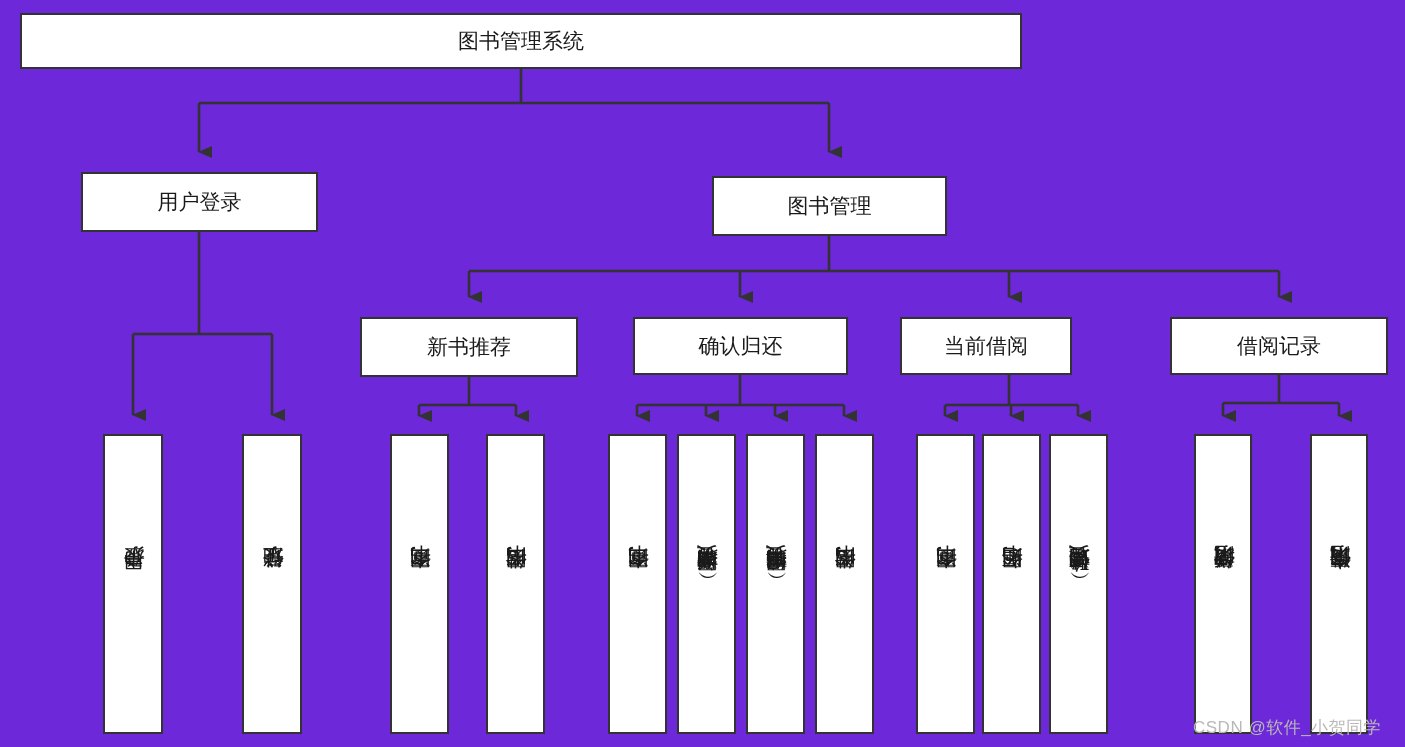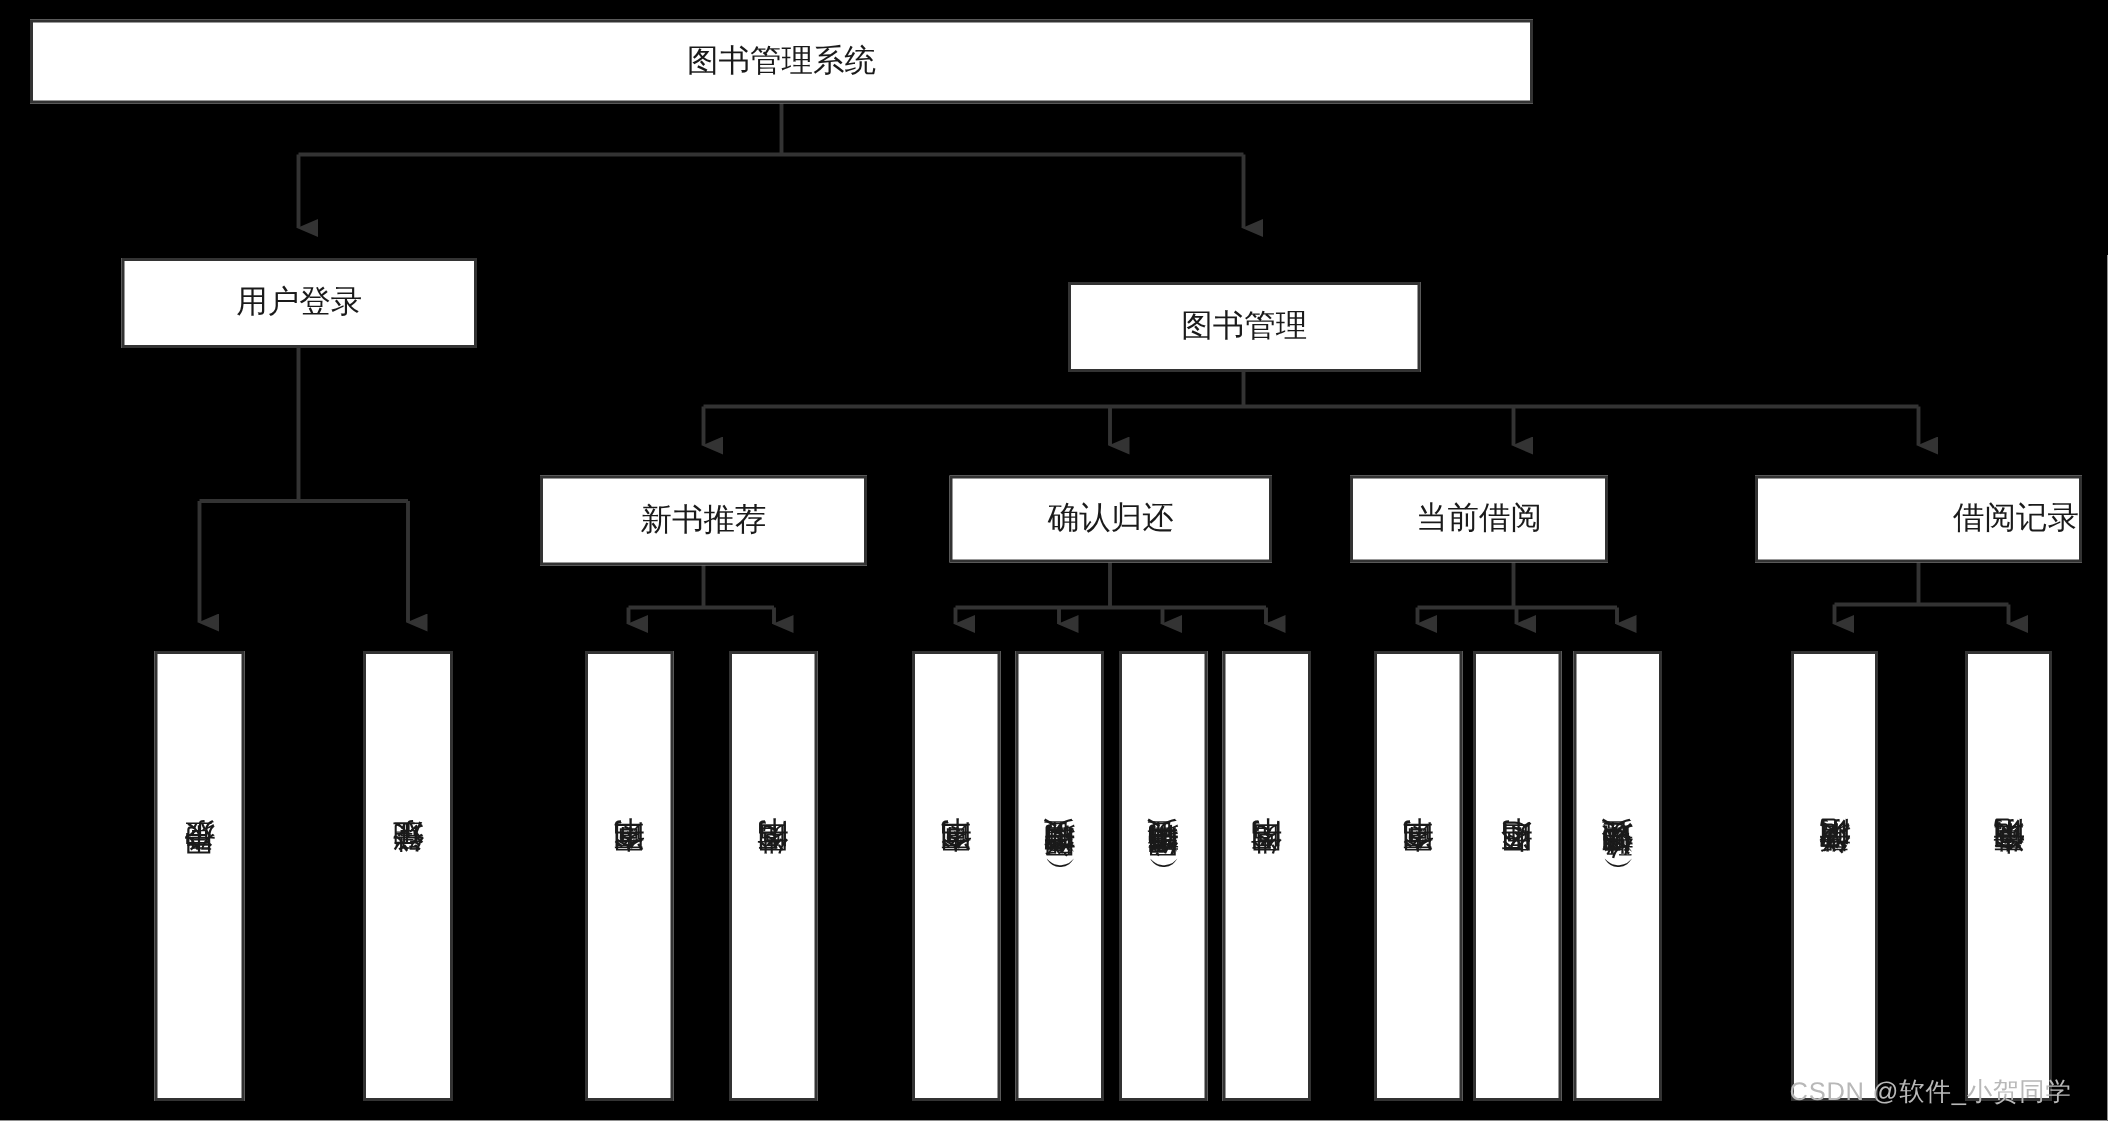--- a/index.html
+++ b/index.html
@@ -7,21 +7,21 @@
     padding: 0;
     background: #ffffff;
   }
   body {
     font-family: "Liberation Sans", "DejaVu Sans", sans-serif;
   }
   #diagram-root {
     position: relative;
     width: 1405px;
     height: 747px;
-    background: #000000;
+    background: #6d28d9;
     overflow: hidden;
   }
   svg.edges {
     position: absolute;
     left: 0;
     top: 0;
     width: 1405px;
     height: 747px;
     pointer-events: none;
   }
@@ -123,37 +123,37 @@
   </svg>
 
   <div class="node h" style="left:20px; top:13px; width:1002px; height:56px;">
     <span class="node-label">图书管理系统</span>
   </div>
 
   <div class="node h" style="left:81px; top:172px; width:237px; height:60px;">
     <span class="node-label">用户登录</span>
   </div>
 
-  <div class="node h" style="left:712px; top:188px; width:235px; height:60px;">
+  <div class="node h" style="left:712px; top:176px; width:235px; height:60px;">
     <span class="node-label">图书管理</span>
   </div>
 
   <div class="node h" style="left:360px; top:317px; width:218px; height:60px;">
     <span class="node-label">新书推荐</span>
   </div>
 
   <div class="node h" style="left:633px; top:317px; width:215px; height:58px;">
     <span class="node-label">确认归还</span>
   </div>
 
   <div class="node h" style="left:900px; top:317px; width:172px; height:58px;">
     <span class="node-label">当前借阅</span>
   </div>
 
-  <div class="node h" style="left:1170px; top:317px; width:218px; height:58px;justify-content:flex-end;">
+  <div class="node h" style="left:1170px; top:317px; width:218px; height:58px;">
     <span class="node-label">借阅记录</span>
   </div>
 
   <div class="node v" style="left:103px; top:434px; width:60px; height:300px;">
     <span class="node-label">用户登录</span>
   </div>
 
   <div class="node v" style="left:242px; top:434px; width:60px; height:300px;">
     <span class="node-label">注销登录</span>
   </div>

